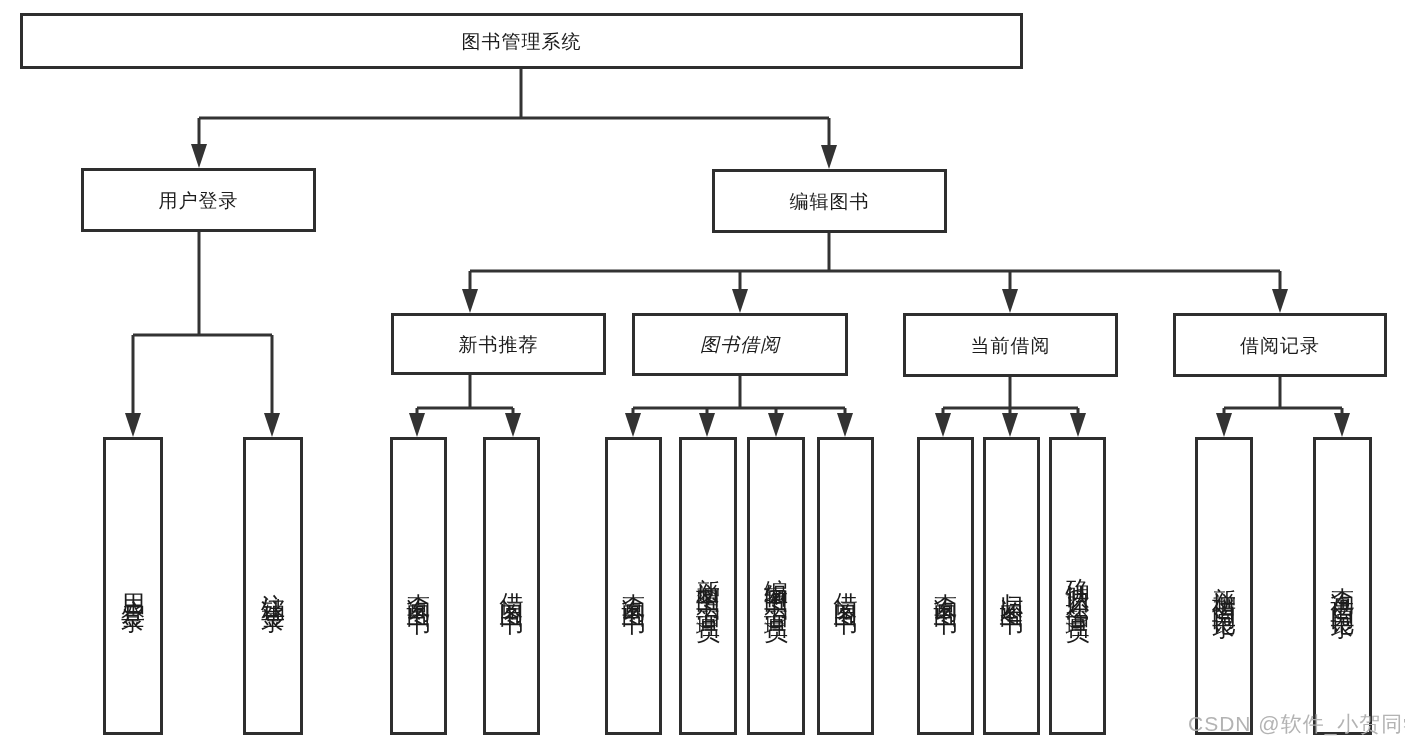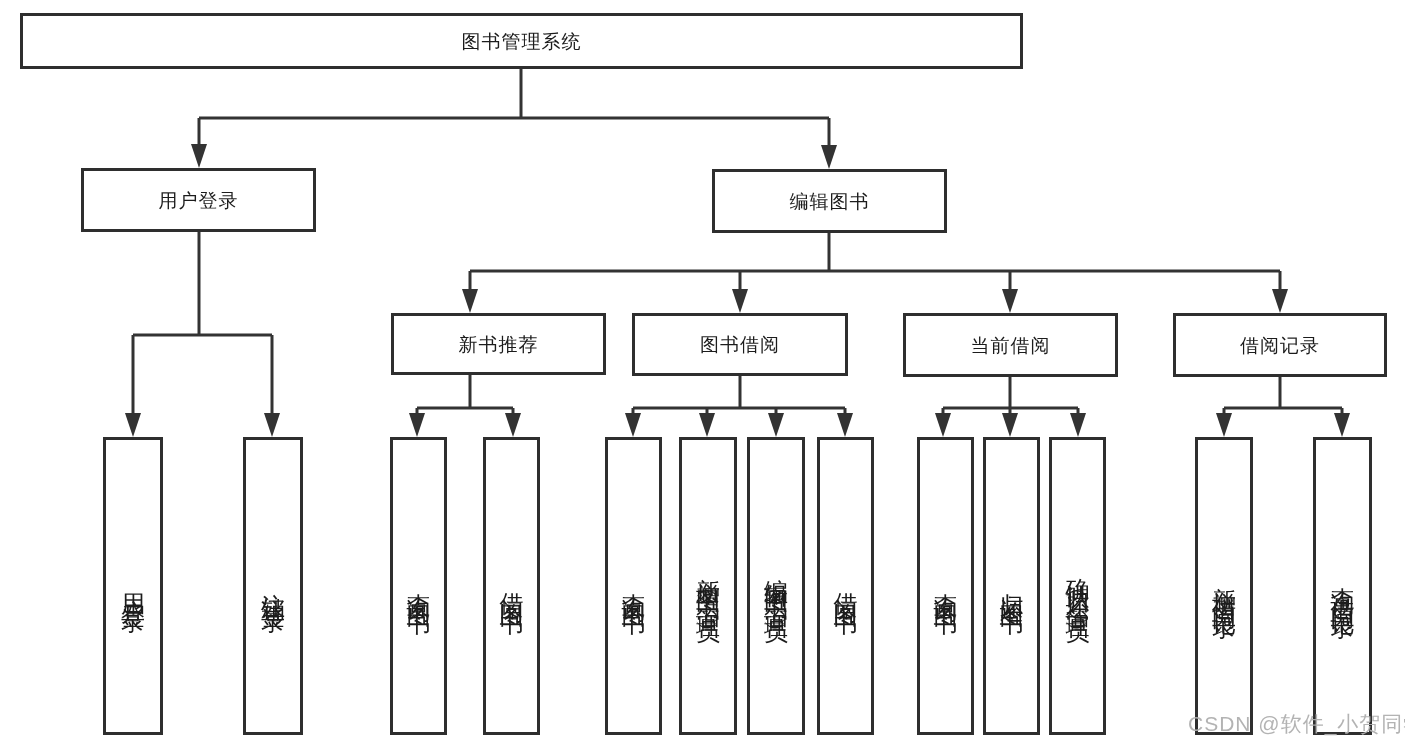--- a/index.html
+++ b/index.html
@@ -19,21 +19,21 @@
     writing-mode:vertical-rl;text-orientation:mixed;
     font-size:24px;letter-spacing:6px;white-space:normal;
   }
   
   .n-root{left:20px;top:13px;width:1003px;height:56px;}
   
   .n-user-login{left:81px;top:168px;width:235px;height:64px;}
   .n-book-mgmt{left:712px;top:169px;width:235px;height:64px;}
   
   .n-new-rec{left:363px;top:313px;width:215px;height:62px;margin-left:28px;}
-  .n-book-borrow{left:632px;top:313px;width:216px;height:63px;}
+  .n-book-borrow{left:632px;top:313px;width:216px;height:63px;font-style:italic;}
   .n-current{left:903px;top:313px;width:215px;height:64px;}
   .n-record{left:1173px;top:313px;width:214px;height:64px;}
   
   .leaf{top:437px;height:298px;}
   .l1{left:103px;width:60px;}
   .l2{left:243px;width:60px;}
   .l3{left:390px;width:57px;}
   .l4{left:483px;width:57px;}
   .l5{left:605px;width:57px;}
   .l6{left:679px;width:58px;}

